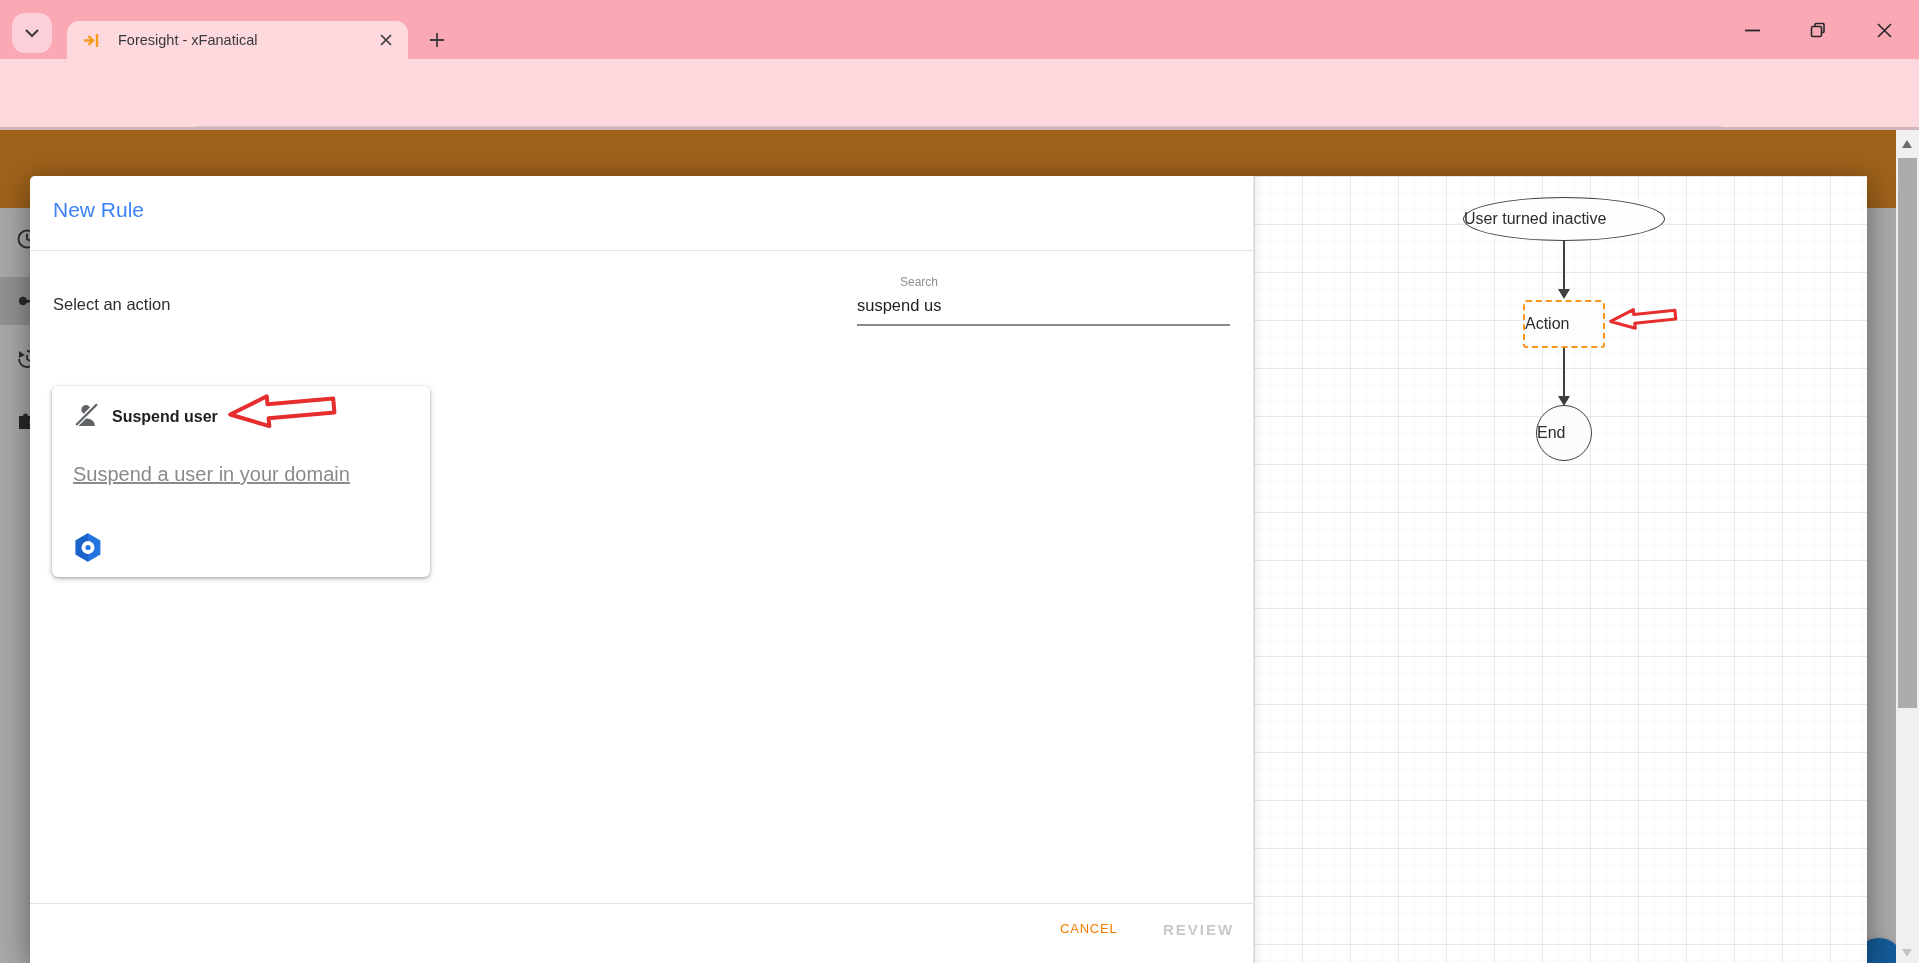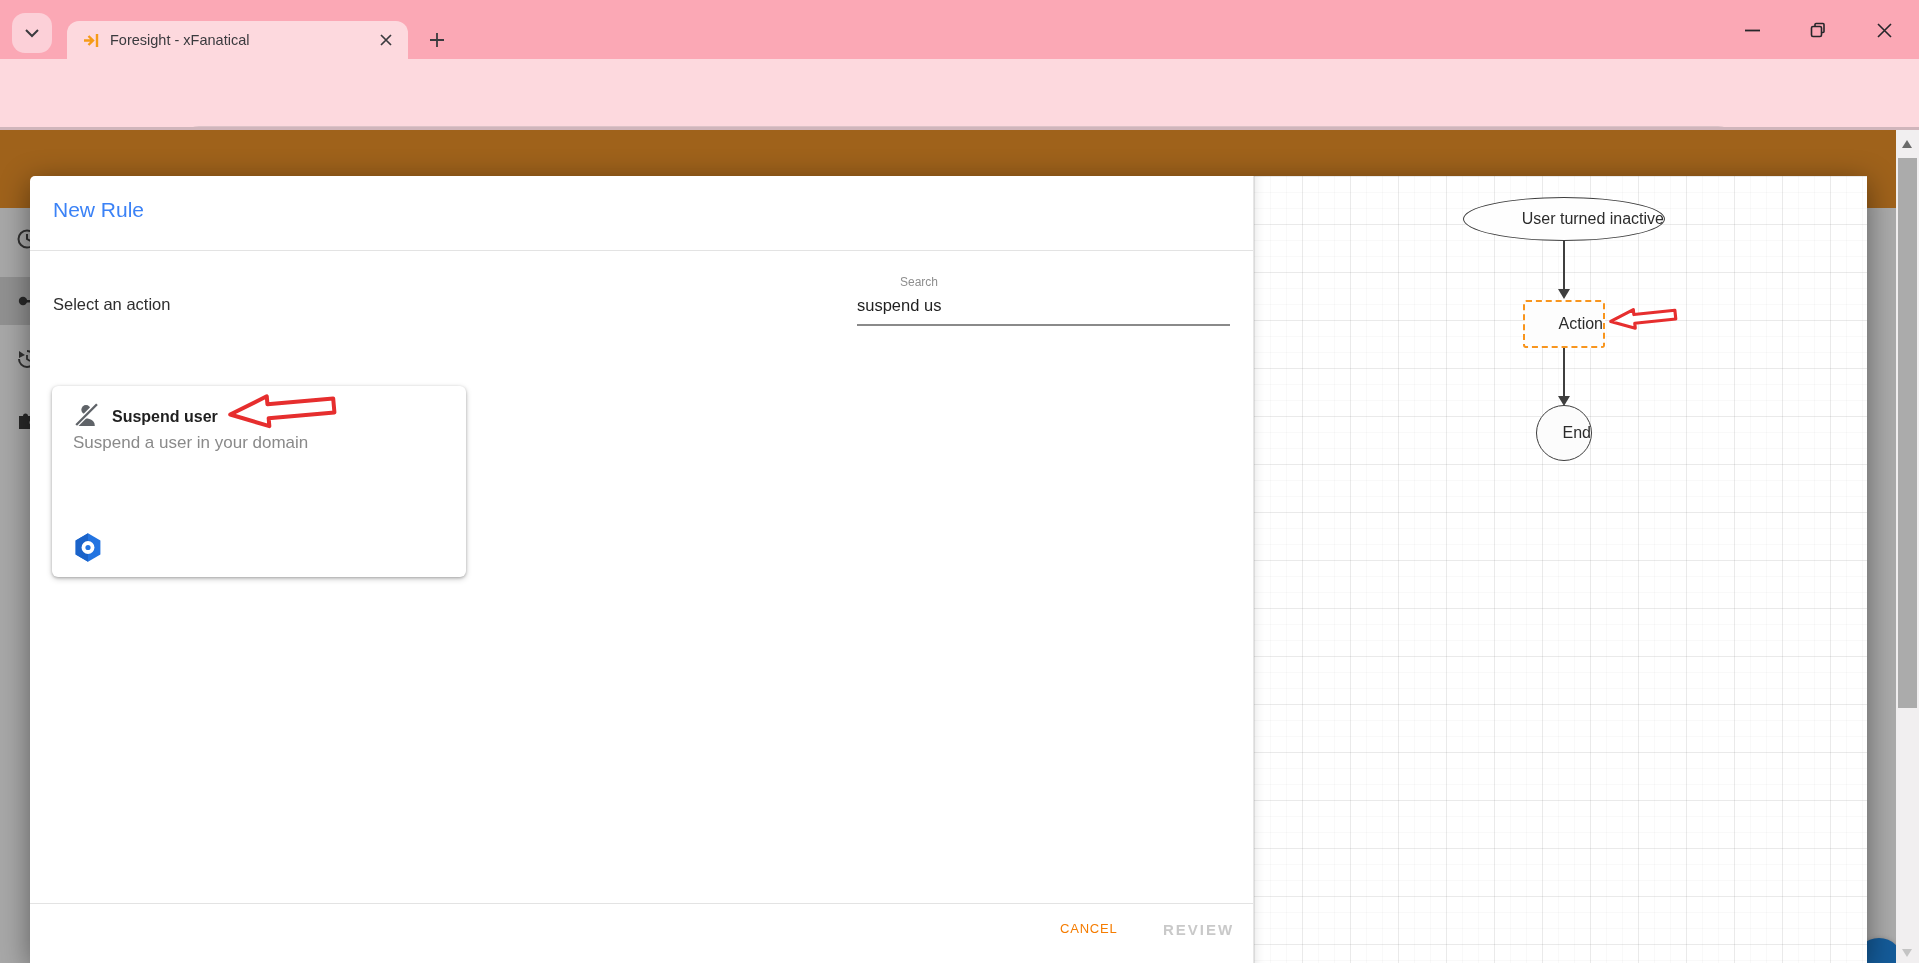--- a/index.html
+++ b/index.html
@@ -8,21 +8,21 @@
     position:relative; width:1919px; height:963px;
     font-family:"Liberation Sans", sans-serif;
     background:#fff; overflow:hidden;
   }
 
   
   .titlebar { position:absolute; left:0; top:0; width:1919px; height:59px; background:#FBA8B5; }
   .tab-search-btn { position:absolute; left:12px; top:13px; width:40px; height:40px; border-radius:13px; background:#FCD0D8; display:flex; align-items:center; justify-content:center; }
   .tab { position:absolute; left:67px; top:21px; width:341px; height:38px; background:#FDD9DE; border-radius:12px 12px 0 0; display:flex; align-items:center; }
   .tab-favicon { margin-left:16px; width:17px; height:17px; }
-  .tab-title { margin-left:10px; font-size:14.5px; color:#3A3A3E; white-space:nowrap; overflow:hidden; flex:1; }
+  .tab-title { margin-left:18px; font-size:14.5px; color:#3A3A3E; white-space:nowrap; overflow:hidden; flex:1; }
   .tab-close { width:24px; height:24px; margin-right:10px; display:flex; align-items:center; justify-content:center; border-radius:50%; }
   .newtab-btn { position:absolute; left:419px; top:22px; width:36px; height:36px; display:flex; align-items:center; justify-content:center; border-radius:50%; }
   .winbtn { position:absolute; top:8px; width:46px; height:44px; display:flex; align-items:center; justify-content:center; }
 
   
   .toolbar { position:absolute; left:0; top:59px; width:1919px; height:68px; background:#FDD9DE; }
   .navbtn { position:absolute; top:76px; width:34px; height:34px; display:flex; align-items:center; justify-content:center; border-radius:50%; }
   .omnibox { position:absolute; left:177px; top:67px; width:1563px; height:44px; border-radius:22px; background:#DCC2C7; display:flex; align-items:center; }
   .site-chip { position:absolute; left:9px; top:5px; width:34px; height:34px; border-radius:50%; background:#EFD8DC; display:flex; align-items:center; justify-content:center; }
   .url-text { position:absolute; left:61px; top:0; height:44px; line-height:44px; font-size:15.5px; color:#28282B; }
@@ -55,41 +55,41 @@
   .dialog { position:absolute; left:30px; top:176px; width:1837px; height:787px; z-index:10; display:flex; border-radius:5px 0 0 0; box-shadow:0 6px 30px rgba(0,0,0,.45); overflow:hidden; }
   .panel { position:relative; width:1223px; height:787px; background:#fff; flex:none; }
   .panel-title { position:absolute; left:23px; top:22px; font-size:21px; font-weight:500; color:#3b82f6; }
   .hr { position:absolute; left:0; width:1223px; height:1px; background:#E3E3E3; }
   .section-label { position:absolute; left:23px; top:119px; font-size:16.5px; color:#2E2E2E; }
   .search-field { position:absolute; left:827px; top:99px; width:373px; }
   .search-label { font-size:12px; color:#8E8E8E;margin-left:43px; }
   .search-value { margin-top:7px; font-size:16.5px; color:#1F1F1F; }
   .search-underline { margin-top:9px; height:1.5px; background:#8A8A8A; }
 
-  .action-card { position:absolute; left:22px; top:210px; width:414px; height:191px; background:#fff; border-radius:6px; box-shadow:0 1px 3px rgba(0,0,0,.25), 0 2px 6px rgba(0,0,0,.18); }
+  .action-card { position:absolute; left:22px; top:210px; width:378px; height:191px; background:#fff; border-radius:6px; box-shadow:0 1px 3px rgba(0,0,0,.25), 0 2px 6px rgba(0,0,0,.18); }
   .card-icon { position:absolute; left:20px; top:15px; width:28px; height:28px; }
   .card-title { position:absolute; left:60px; top:22px; font-size:16px; font-weight:700; color:#1F1F1F; }
-  .card-desc { position:absolute; left:21px; top:47px; font-size:17px; color:#8A8A8A; }
+  .card-desc { position:absolute; left:21px; top:77px; font-size:20px; color:#8A8A8A;text-decoration:underline; }
   .card-app-icon { position:absolute; left:21px; top:146px; width:30px; height:31px; }
   .red-arrow { position:absolute; z-index:3; }
 
   .footer-cancel { position:absolute; left:1030px; top:745px; font-size:13px; font-weight:400; letter-spacing:.8px; color:#F57C00; }
   .footer-review { position:absolute; left:1133px; top:745px; font-size:15px; font-weight:700; letter-spacing:2px; color:#C9C9C9; }
 
   
   .canvas { position:relative; flex:1; height:787px; background:#fff; border-left:1px solid #E6E6E6;
     background-image:
       linear-gradient(to right, rgba(0,0,0,.06) 1px, transparent 1px),
       linear-gradient(to bottom, rgba(0,0,0,.06) 1px, transparent 1px),
       linear-gradient(to right, rgba(0,0,0,.025) 1px, transparent 1px),
       linear-gradient(to bottom, rgba(0,0,0,.025) 1px, transparent 1px);
     background-size:48px 48px, 48px 48px, 16px 16px, 16px 16px;
     box-shadow: inset 10px 0 10px -8px rgba(0,0,0,.10);
   }
-  .node { display:flex; align-items:center; justify-content:flex-end; font-size:16px; color:#2C2C2C; position:absolute; }
+  .node { display:flex; align-items:center; justify-content:flex-start; font-size:16px; color:#2C2C2C; position:absolute; }
   .node-ellipse { left:209px; top:21px; width:202px; height:44px; border:1.6px solid #3E3E3E; border-radius:50%; background:#FEFEFE; }
   .node-action { left:269px; top:124px; width:82px; height:48px; border:2.2px dashed #F8951D; border-radius:3px; background:#FDFDFD; }
   .node-end { left:282px; top:229px; width:56px; height:56px; border:1.6px solid #3E3E3E; border-radius:50%; background:#FCFCFC; }
   .conn { position:absolute; left:309px; width:2px; background:#3F3F3F; }
   .conn-head { position:absolute; left:304px; width:0; height:0; border-left:6px solid transparent; border-right:6px solid transparent; border-top:10px solid #3F3F3F; }
 </style>
 </head>
 <body>
 
 <div id="screen">

